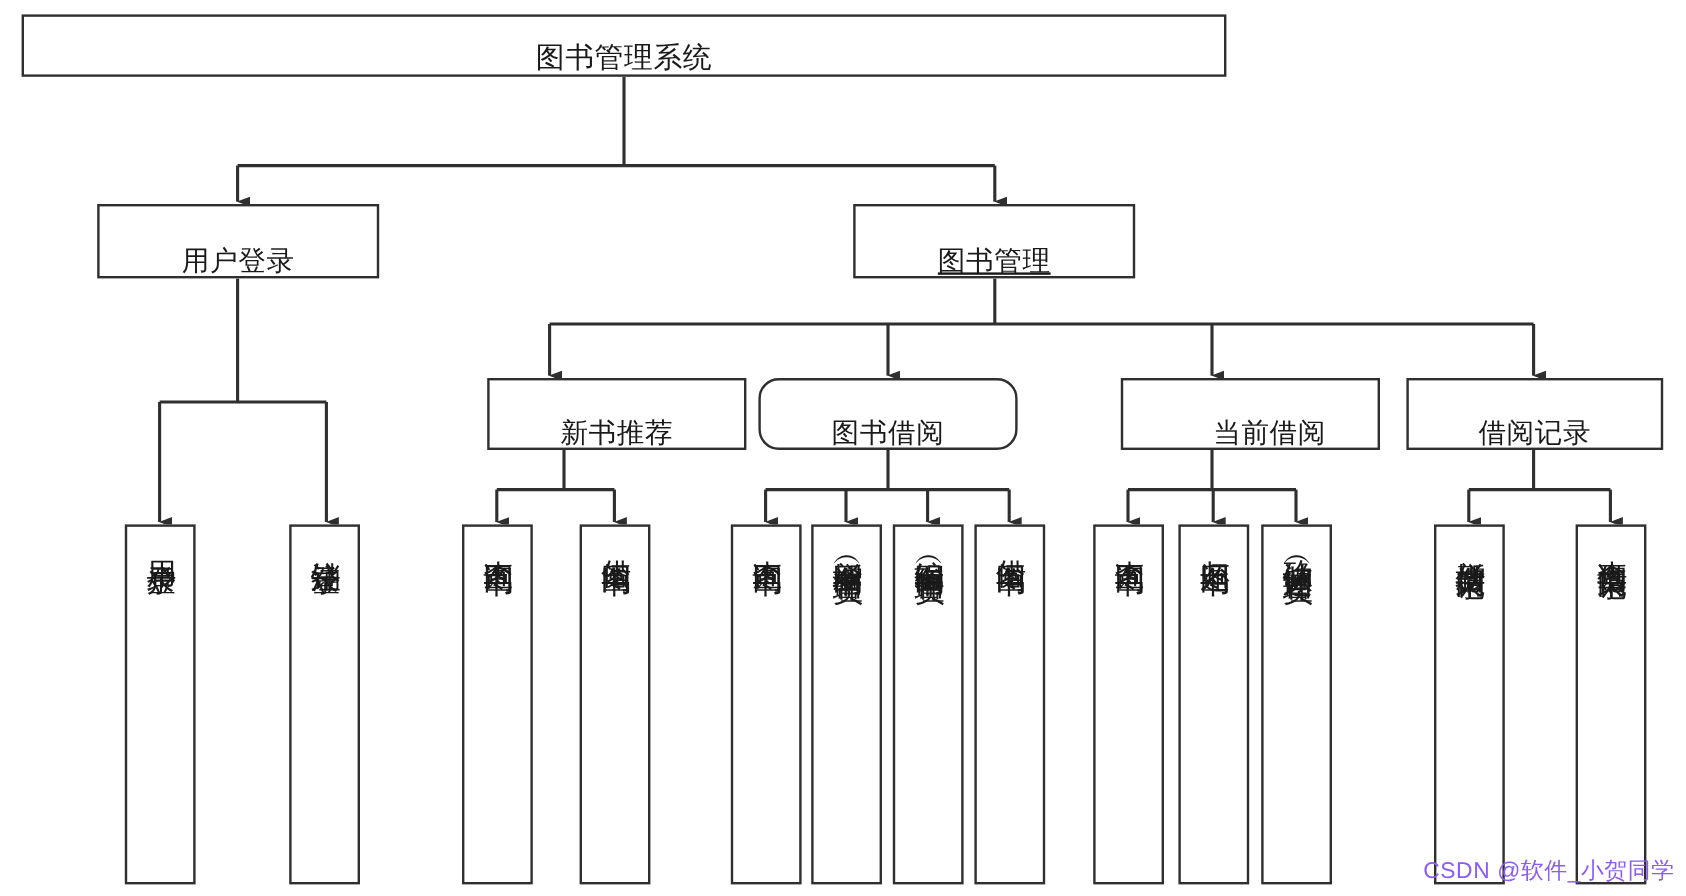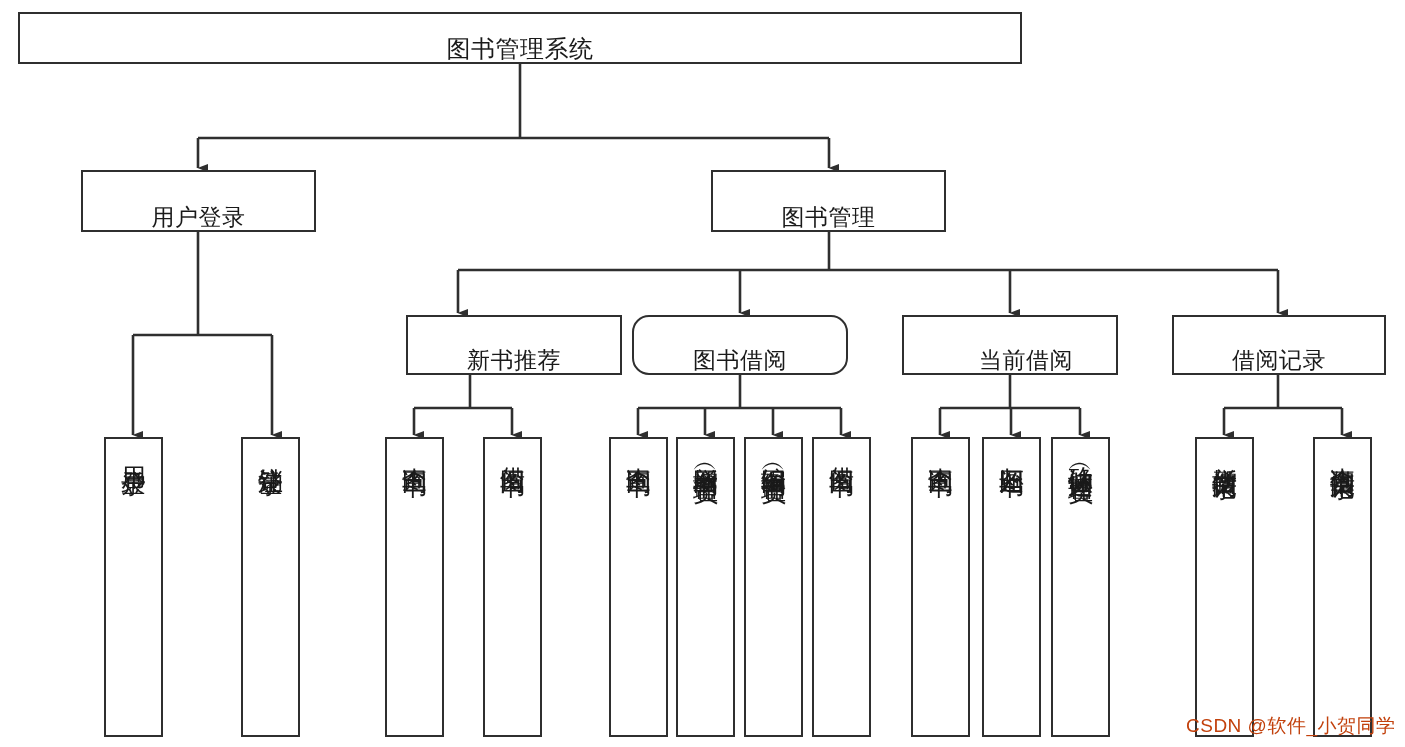--- a/index.html
+++ b/index.html
@@ -61,21 +61,21 @@
     font-size: 25px;
     line-height: 1.0;
     letter-spacing: 2px;
     white-space: nowrap;
   }
   .watermark {
     position: absolute;
     left: 1186px;
     top: 713px;
     font-size: 19px;
-    color: #c2410c;
+    color: #8b5cf6;
     white-space: nowrap;
     letter-spacing: 0.5px;
   }
 </style>
 </head>
 <body>
 
 <div id="diagram-root">
 
   <svg id="edge-layer" viewBox="0 0 1405 747" width="1405" height="747" xmlns="http://www.w3.org/2000/svg">
@@ -130,31 +130,31 @@
     </g>
   </svg>
 
   <div class="node h root" style="left:18px; top:12px; width:1004px; height:52px;">
     <span class="node-label">图书管理系统</span>
   </div>
 
   <div class="node h" style="left:81px; top:170px; width:235px; height:62px;">
     <span class="node-label">用户登录</span>
   </div>
-  <div class="node h" style="left:711px; top:170px; width:235px; height:62px;">
+  <div class="node h" style="left:711px; top:170px; width:235px; height:62px;text-decoration:underline;">
     <span class="node-label">图书管理</span>
   </div>
 
   <div class="node h" style="left:362px; top:315px; width:216px; height:60px;margin-left:44px;">
     <span class="node-label">新书推荐</span>
   </div>
   <div class="node h" style="left:632px; top:315px; width:216px; height:60px;border-radius:17px;">
     <span class="node-label">图书借阅</span>
   </div>
-  <div class="node h" style="left:902px; top:315px; width:216px; height:60px;padding-left:32px;">
+  <div class="node h" style="left:934px; top:315px; width:216px; height:60px;padding-left:32px;">
     <span class="node-label">当前借阅</span>
   </div>
   <div class="node h" style="left:1172px; top:315px; width:214px; height:60px;">
     <span class="node-label">借阅记录</span>
   </div>
 
   <div class="node v" style="left:104px; top:437px; width:59px; height:300px;">
     <span class="node-label">用户登录</span>
   </div>
   <div class="node v" style="left:241px; top:437px; width:59px; height:300px;">

